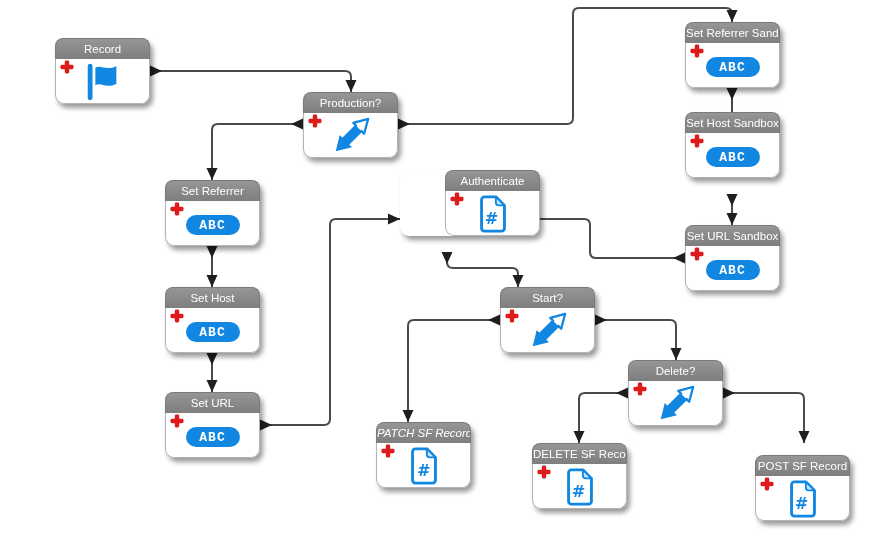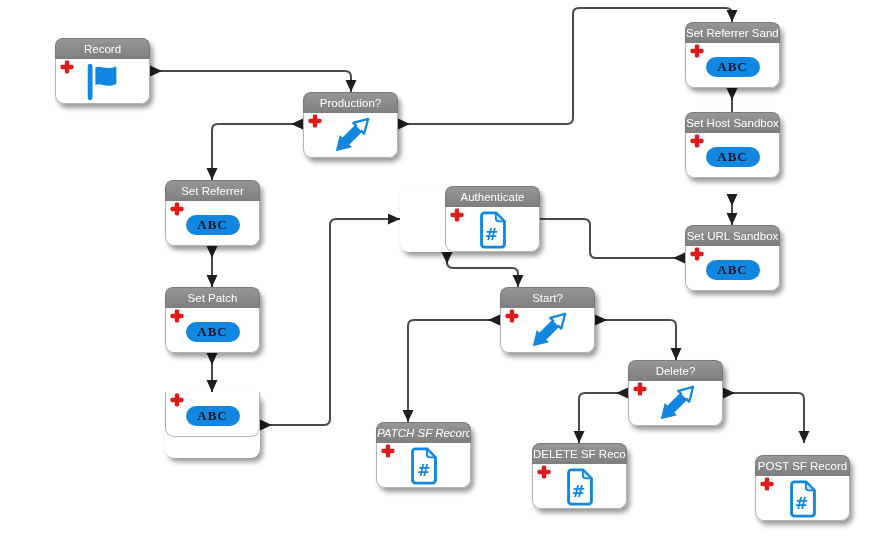--- a/index.html
+++ b/index.html
@@ -20,21 +20,21 @@
     white-space:nowrap;overflow:hidden;
   }
   .node-body{
     position:relative;height:44px;border:1px solid #b3b3b3;border-top:none;
     border-radius:0 0 9px 9px;background:#fff;
     display:flex;align-items:center;justify-content:center;
   }
   .error-badge{position:absolute;left:4px;top:1px;width:14px;height:14px;}
   .abc-pill{
     min-width:46px;height:20px;border-radius:11px;background:#1287e2;
-    color:#0f172a;font-family:Liberation Serif, serif;font-weight:bold;
+    color:#ffffff;font-family:Liberation Mono, monospace;font-weight:bold;
     font-size:13px;letter-spacing:1px;display:flex;align-items:center;
     justify-content:center;padding:0 4px;margin-top:4px;
   }
   .big-icon{width:44px;height:42px;margin-top:2px;}
 </style>
 </head>
 <body>
 
 <div id="canvas">
   <svg id="edges" xmlns="http://www.w3.org/2000/svg">
@@ -140,39 +140,40 @@
         <div class="node-title">Set Referrer</div>
         <div class="node-body">
           <svg class="error-badge" viewBox="0 0 14 14">
             <rect x="4.8" y="0.5" width="4.4" height="13" rx="1.4" fill="#dd1b1b"></rect>
             <rect x="0.5" y="4.8" width="13" height="4.4" rx="1.4" fill="#dd1b1b"></rect>
           </svg>
           <div class="abc-pill">ABC</div>
         </div>
       </div>
       <div class="node" style="left: 165px; top: 287px;">
-        <div class="node-title">Set Patch</div>
+        <div class="node-title">Set Host</div>
         <div class="node-body">
           <svg class="error-badge" viewBox="0 0 14 14">
             <rect x="4.8" y="0.5" width="4.4" height="13" rx="1.4" fill="#dd1b1b"></rect>
             <rect x="0.5" y="4.8" width="13" height="4.4" rx="1.4" fill="#dd1b1b"></rect>
           </svg>
           <div class="abc-pill">ABC</div>
         </div>
       </div>
       <div class="node" style="left: 165px; top: 392px;">
-        <div class="node-body">
-          <svg class="error-badge" viewBox="0 0 14 14">
-            <rect x="4.8" y="0.5" width="4.4" height="13" rx="1.4" fill="#dd1b1b"></rect>
-            <rect x="0.5" y="4.8" width="13" height="4.4" rx="1.4" fill="#dd1b1b"></rect>
-          </svg>
-          <div class="abc-pill">ABC</div>
-        </div>
-      </div>
-      <div class="node" style="left: 400px; top: 186px; padding-left: 45px;">
+        <div class="node-title">Set URL</div>
+        <div class="node-body">
+          <svg class="error-badge" viewBox="0 0 14 14">
+            <rect x="4.8" y="0.5" width="4.4" height="13" rx="1.4" fill="#dd1b1b"></rect>
+            <rect x="0.5" y="4.8" width="13" height="4.4" rx="1.4" fill="#dd1b1b"></rect>
+          </svg>
+          <div class="abc-pill">ABC</div>
+        </div>
+      </div>
+      <div class="node" style="left: 400px; top: 170px; padding-left: 45px;">
         <div class="node-title">Authenticate</div>
         <div class="node-body">
           <svg class="error-badge" viewBox="0 0 14 14">
             <rect x="4.8" y="0.5" width="4.4" height="13" rx="1.4" fill="#dd1b1b"></rect>
             <rect x="0.5" y="4.8" width="13" height="4.4" rx="1.4" fill="#dd1b1b"></rect>
           </svg>
           <svg class="big-icon" viewBox="0 0 44 44">
             <path d="M13 4 h12 l9 9 v24 a3 3 0 0 1 -3 3 H13 a3 3 0 0 1 -3 -3 V7 a3 3 0 0 1 3 -3 z" fill="#ffffff" stroke="#1287e2" stroke-width="3" stroke-linejoin="round"></path>
             <path d="M25 4 v6 a3 3 0 0 0 3 3 h6 z" fill="#cfe6fa" stroke="#1287e2" stroke-width="2" stroke-linejoin="round"></path>
             <text x="20.5" y="32" font-size="17" font-weight="bold" fill="#1287e2" text-anchor="middle" font-family="DejaVu Sans, sans-serif">#</text>

